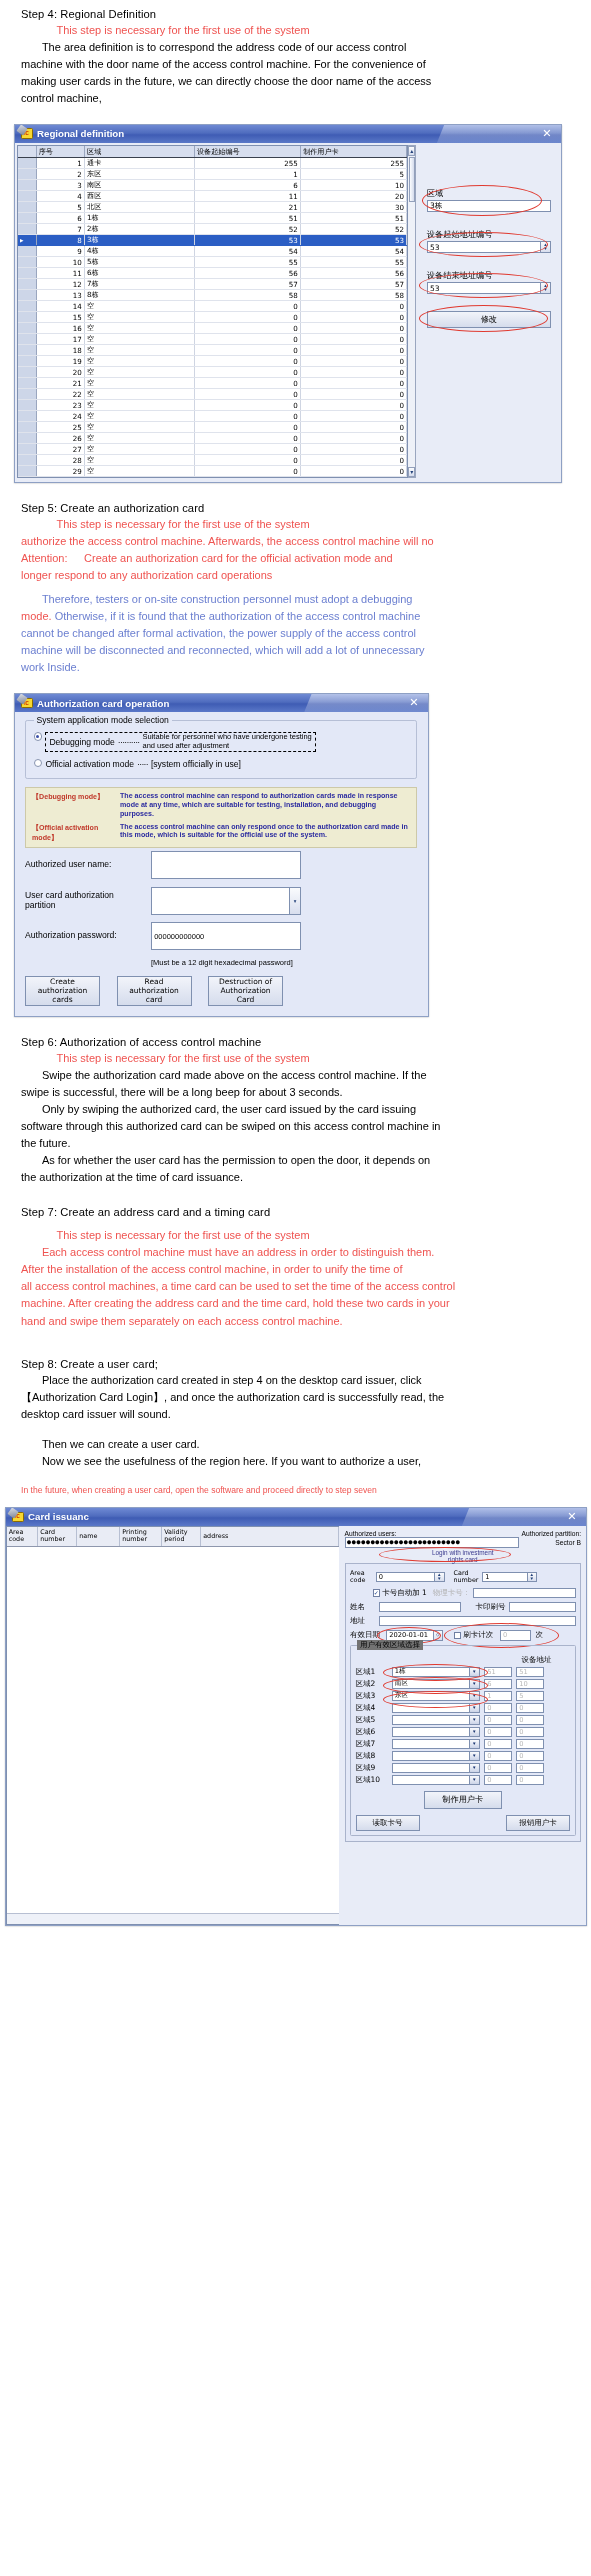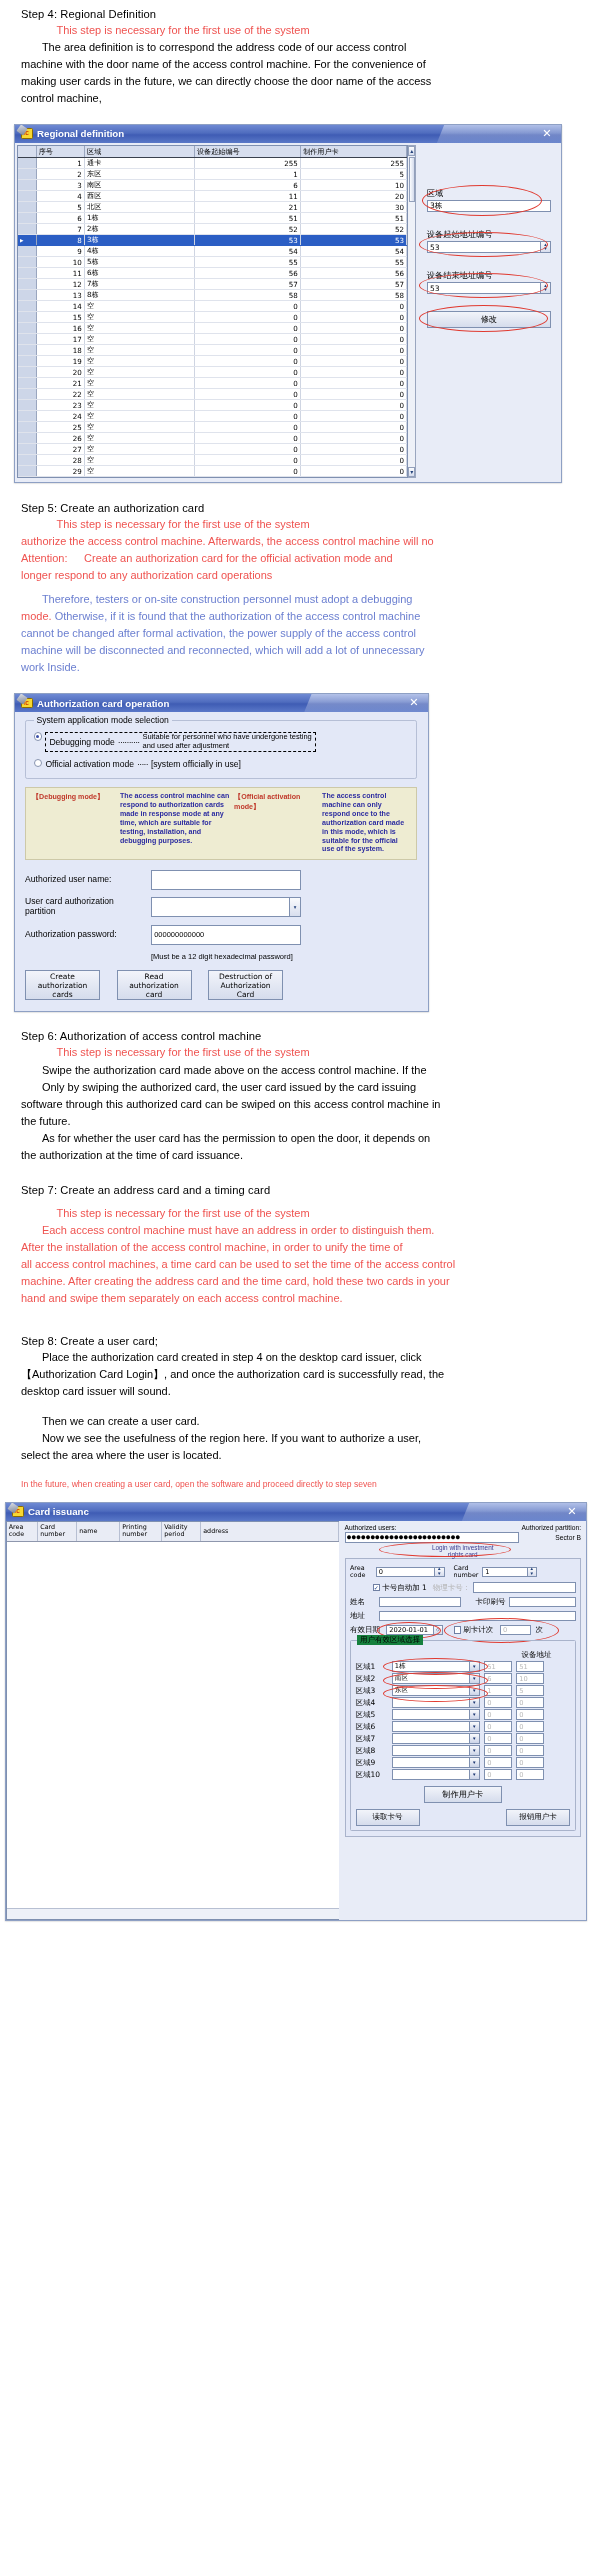--- a/index.html
+++ b/index.html
@@ -132,29 +132,29 @@
   .radio-row { display:flex; align-items:flex-start; font-size:8.6px; margin:2.2px 0; }
   .radio {
     width:8.2px;height:8.2px;border-radius:50%;border:0.7px solid #8894b0;background:#fff;
     margin:0.7px 3.7px 0 0; flex:0 0 auto; display:flex;align-items:center;justify-content:center;
   }
   .radio.on:after{content:"";width:3.7px;height:3.7px;border-radius:50%;background:#3b4fa8;}
   .dashbox { border:0.7px dashed #000; padding:0.7px 3px; display:flex; align-items:center;}
   .dots { letter-spacing:-0.7px; margin:0 3px; }
   .subtle2 { font-size:7.5px; line-height:1.12; }
   .yellowbox {
-    background:#eeecd2; border:0.7px solid #cdc9a8; padding:4.5px 6px; margin-bottom:10px;
-    display:flex; flex-direction:row; gap:3.7px;
+    background:#eeecd2; border:0.7px solid #cdc9a8; padding:4.5px 6px; margin-bottom:3px;
+    display:flex; flex-direction:column; gap:3.7px;
   }
   .yb-row { display:flex; font-size:7.1px; align-items:flex-start; }
   .yb-tag { color:#c0392b; width:88px; flex:0 0 auto; font-weight:bold; }
   .yb-txt { color:#2c2ca0; font-weight:bold; line-height:1.25; }
   .frm-row { display:flex; align-items:center; margin-bottom:7.5px; font-size:8.6px; }
   .frm-lbl { width:126px; flex:0 0 auto; line-height:1.15; }
-  .frm-in  { flex:0 0 auto; width:150px; background:#fff; border:0.7px solid #7f90b0; height:20px;
+  .frm-in  { flex:0 0 auto; width:150px; background:#fff; border:0.7px solid #7f90b0; height:28px;
              font-size:7.5px; padding:0.7px 2.2px; display:flex; align-items:center; }
   .combo { display:flex; width:150px; }
   .combo .frm-in { flex:1 1 auto; border-right:none; width:auto;}
   .combo .arrow { width:12px; border:0.7px solid #7f90b0; background:linear-gradient(#fafbfd,#d8deee);
                   display:flex;align-items:center;justify-content:center;font-size:5.2px;color:#22407a;}
   .hint { font-size:7.5px; margin:0 0 9px 126px; }
   .auth-btns { display:flex; gap:16.5px; margin-top:4.5px; }
   .auth-btns .btn { width:75px; height:30px; display:flex;align-items:center;justify-content:center;
                     font-size:7.5px; line-height:1.2; padding:1.5px 2.2px; }
 
@@ -181,21 +181,21 @@
   .ci-in { background:#fff; border:0.7px solid #7f90b0; height:10.5px; font-size:6.7px; padding:0 2.2px;
            display:flex; align-items:center; font-family:"DejaVu Sans",sans-serif;}
   .ci-in.gray { color:#b8b8b8; background:#fff; }
   .sp { display:flex; }
   .sp .ci-in { border-right:none; }
   .sp .spinner { height:10.5px; }
   .chk { width:7.5px;height:7.5px;border:0.7px solid #6f7fa3;background:#fff;margin-right:2.2px;
          display:flex;align-items:center;justify-content:center;font-size:6px;color:#1b3f8f;flex:0 0 auto;}
   .area-grp { border:0.7px solid #a9b3cb; border-radius:1.5px; padding:9px 4.5px 4.5px 4.5px; position:relative;
               margin-top:4.5px; }
-  .area-grp .g-title { position:absolute; top:-6px; left:6px; background:#15803d; padding:0 3px;
+  .area-grp .g-title { position:absolute; top:-6px; left:6px; background:#737373; padding:0 3px;
                        font-size:7.5px; font-family:"DejaVu Sans",sans-serif; }
   .area-row { display:flex; align-items:center; margin:1.5px 0; font-size:7.5px; }
   .area-row .ci-lbl { width:33px; }
   .area-combo { display:flex; width:88px; }
   .area-combo .ci-in { flex:1 1 auto; border-right:none; }
   .area-combo .arrow { width:10.5px; border:0.7px solid #7f90b0;
                        background:linear-gradient(#fafbfd,#ccd4e8);
                        display:flex;align-items:center;justify-content:center;font-size:4.5px;color:#15306e;}
   .addr-in { width:28.4px; margin-left:4.5px; }
   .addr-in2{ width:28.4px; margin-left:3.7px; }
@@ -606,20 +606,21 @@
       </div>
     </div>
   </div>
 
   <div class="gap-m"></div>
 
   <div class="doc-block">
     <div class="h-step">Step 6: Authorization of access control machine</div>
     <div class="p red ind1">This step is necessary for the first use of the system</div>
     <div class="p ind2">Swipe the authorization card made above on the access control machine. If the</div>
+    <div class="p ind0">swipe is successful, there will be a long beep for about 3 seconds.</div>
     <div class="p ind2">Only by swiping the authorized card, the user card issued by the card issuing</div>
     <div class="p ind0">software through this authorized card can be swiped on this access control machine in</div>
     <div class="p ind0">the future.</div>
     <div class="p ind2">As for whether the user card has the permission to open the door, it depends on</div>
     <div class="p ind0">the authorization at the time of card issuance.</div>
   </div>
 
   <div class="gap-m"></div>
 
   <div class="doc-block">
@@ -636,21 +637,20 @@
   <div class="gap-l"></div>
 
   <div class="doc-block">
     <div class="h-step">Step 8: Create a user card;</div>
     <div class="p ind2">Place the authorization card created in step 4 on the desktop card issuer, click</div>
     <div class="p ind0">【Authorization Card Login】, and once the authorization card is successfully read, the</div>
     <div class="p ind0">desktop card issuer will sound.</div>
     <div class="gap-m"></div>
     <div class="p ind2">Then we can create a user card.</div>
     <div class="p ind2">Now we see the usefulness of the region here. If you want to authorize a user,</div>
-    <div class="p ind0">select the area where the user is located.</div>
     <div class="gap-m"></div>
     <div class="p red ind0" style="font-size:8.6px;">In the future, when creating a user card, open the software and proceed directly to step seven</div>
   </div>
 
   <div class="gap-s"></div>
 
   <div class="win" id="dlg-card">
     <div class="win-tb">
       <span class="win-ic">IC</span>
       <span class="win-title">Card issuanc</span>

